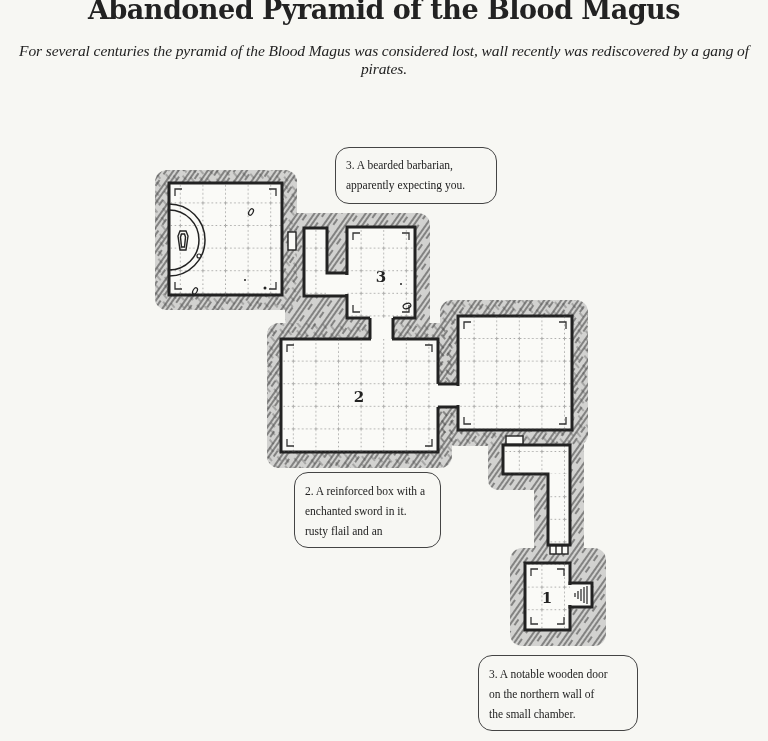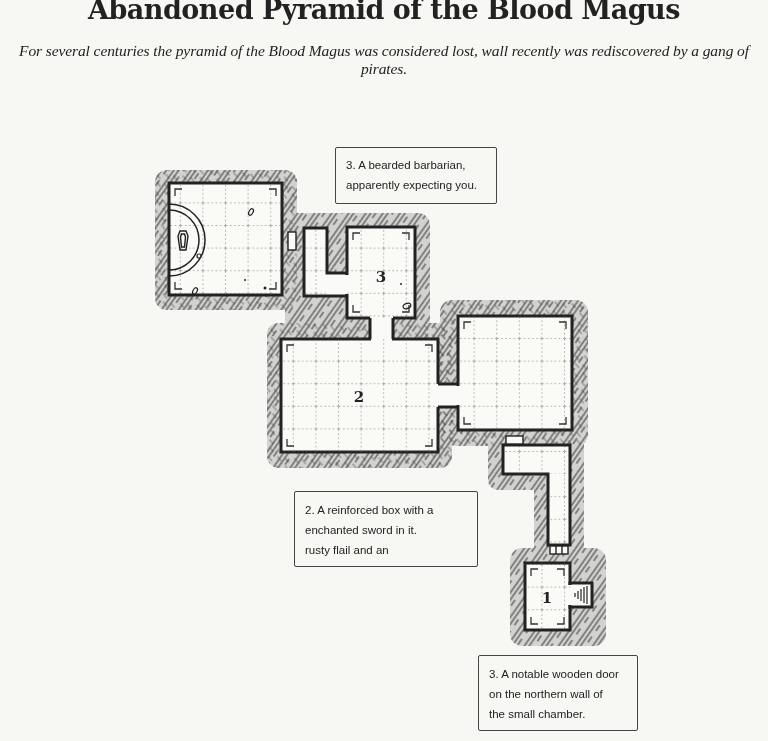--- a/index.html
+++ b/index.html
@@ -16,22 +16,22 @@
     letter-spacing:-0.5px; color:#222; margin:0;
   }
   .subtitle {
     position:absolute; left:0; top:42px; width:768px; text-align:center;
     font-family:"Liberation Serif", serif; font-style:italic; font-size:15.5px;
     color:#222; margin:0; letter-spacing:-0.1px;
   }
   svg.map { position:absolute; left:0; top:0; }
   .callout {
     position:absolute; box-sizing:border-box;
-    border:1.5px solid #444; border-radius:2px; background:#f7f7f3;
-    font-family:Liberation Sans, sans-serif; font-size:11.5px; line-height:20px;
+    border:1.5px solid #444; border-radius:14px; background:#f7f7f3;
+    font-family:Liberation Serif, serif; font-size:11.5px; line-height:20px;
     color:#222; padding:8px 10px;
   }
 </style>
 </head>
 <body>
 
 <h1 class="title">Abandoned Pyramid of the Blood Magus</h1>
 <p class="subtitle">For several centuries the pyramid of the Blood Magus was considered lost, wall recently was rediscovered by a gang of pirates.</p>
 
 <svg class="map" width="768" height="741" viewBox="0 0 768 741" xmlns="http://www.w3.org/2000/svg">
@@ -161,21 +161,21 @@
     <text x="359" y="402">2</text>
     <text x="381" y="282">3</text>
   </g>
 </svg>
 
 <div class="callout" style="left:335px; top:147px; width:162px; height:57px; padding:7px 10px;">
   <div>3. A bearded barbarian,</div>
   <div>apparently expecting you.</div>
 </div>
 
-<div class="callout" style="left:294px; top:491px; width:184px; height:76px;">
+<div class="callout" style="left:294px; top:472px; width:147px; height:76px;">
   <div>2. A reinforced box with a</div>
   <div>enchanted sword in it.</div>
   <div>rusty flail and an</div>
 </div>
 
 <div class="callout" style="left:478px; top:655px; width:160px; height:76px;">
   <div>3. A notable wooden door</div>
   <div>on the northern wall of</div>
   <div>the small chamber.</div>
 </div>

